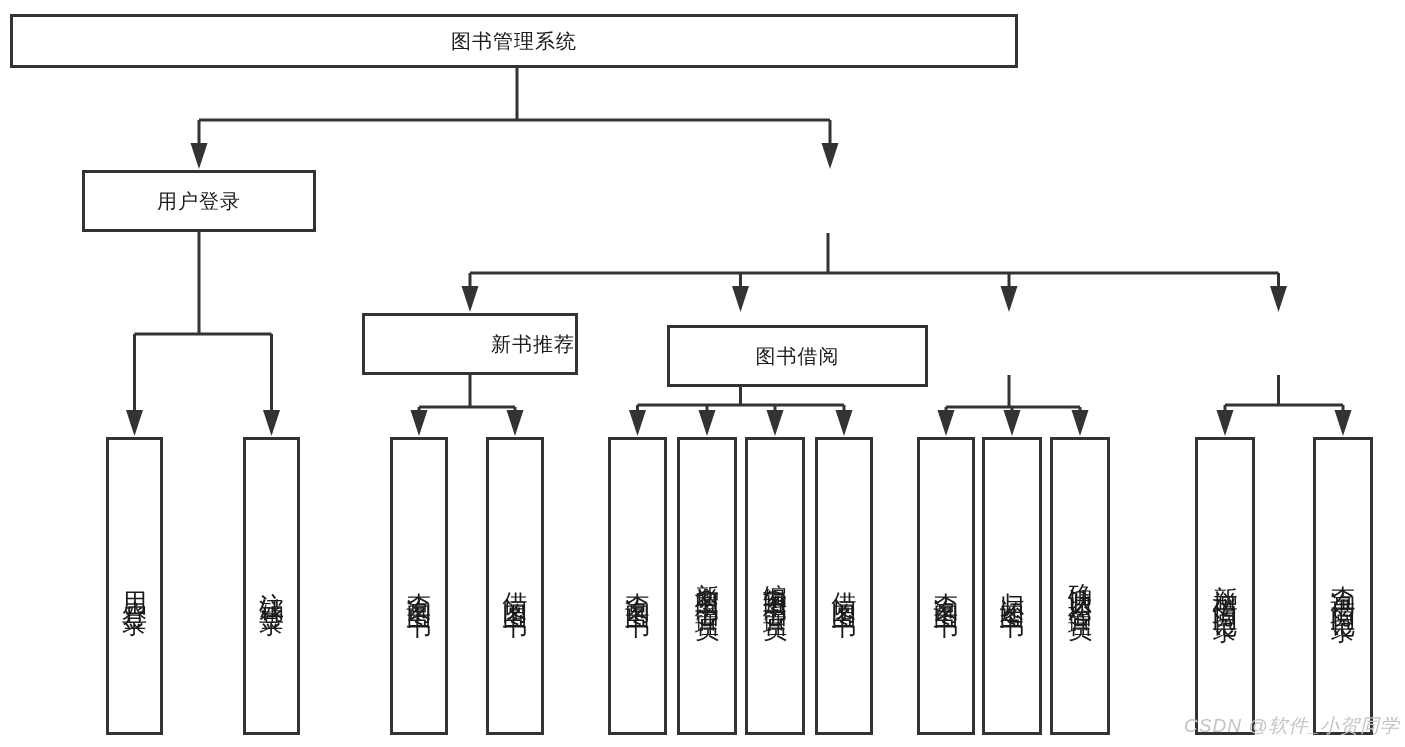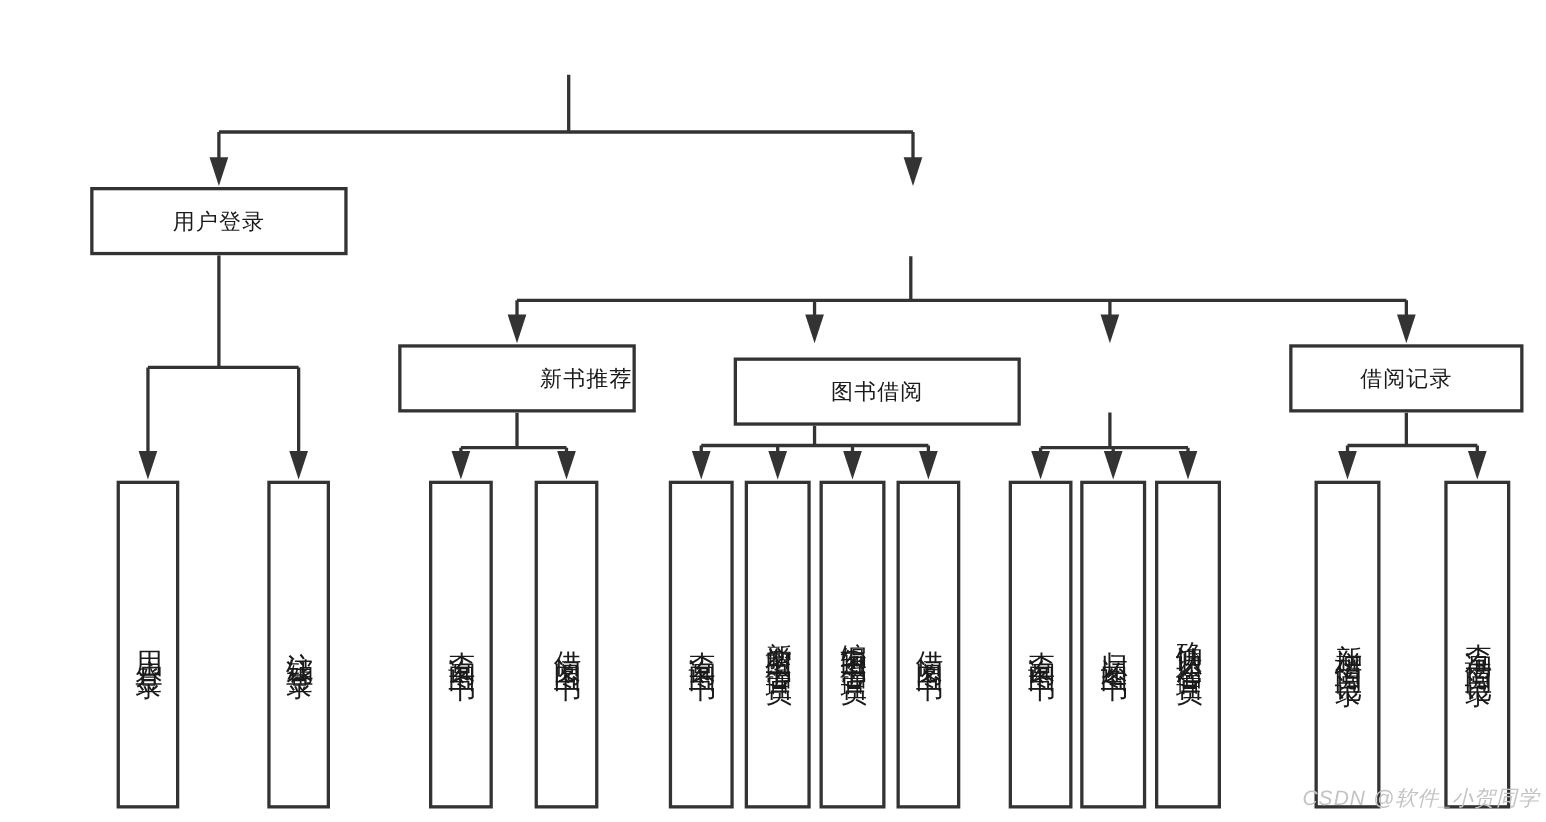--- a/index.html
+++ b/index.html
@@ -62,33 +62,33 @@
       <polygon points="766.5,410 783.5,410 775,436"></polygon>
       <polygon points="835.5,410 852.5,410 844,436"></polygon>
       <polygon points="937.5,410 954.5,410 946,436"></polygon>
       <polygon points="1003.5,410 1020.5,410 1012,436"></polygon>
       <polygon points="1071.5,410 1088.5,410 1080,436"></polygon>
       <polygon points="1216.5,410 1233.5,410 1225,436"></polygon>
       <polygon points="1334.5,410 1351.5,410 1343,436"></polygon>
     </g>
   </svg>
 
+  <div class="node hnode" style="left:10px;top:14px;width:1008px;height:54px;">
+    <span class="lbl">图书管理系统</span>
+  </div>
 
   <div class="node hnode" style="left:82px;top:170px;width:234px;height:62px;">
     <span class="lbl">用户登录</span>
   </div>
 
   <div class="node hnode" style="left:362px;top:313px;width:216px;height:62px;justify-content:flex-end;">
     <span class="lbl">新书推荐</span>
   </div>
   <div class="node hnode" style="left:632px;top:325px;width:261px;height:62px;margin-left:35px;">
     <span class="lbl">图书借阅</span>
-  </div>
-  <div class="node hnode" style="left:1172px;top:313px;width:213px;height:62px;">
-    <span class="lbl">借阅记录</span>
   </div>
 
   <div class="node vnode" style="left:106px;top:437px;width:57px;height:298px;">
     <span class="vlbl">用户登录</span>
   </div>
   <div class="node vnode" style="left:243px;top:437px;width:57px;height:298px;">
     <span class="vlbl">注销登录</span>
   </div>
 
   <div class="node vnode" style="left:390px;top:437px;width:58px;height:298px;">

